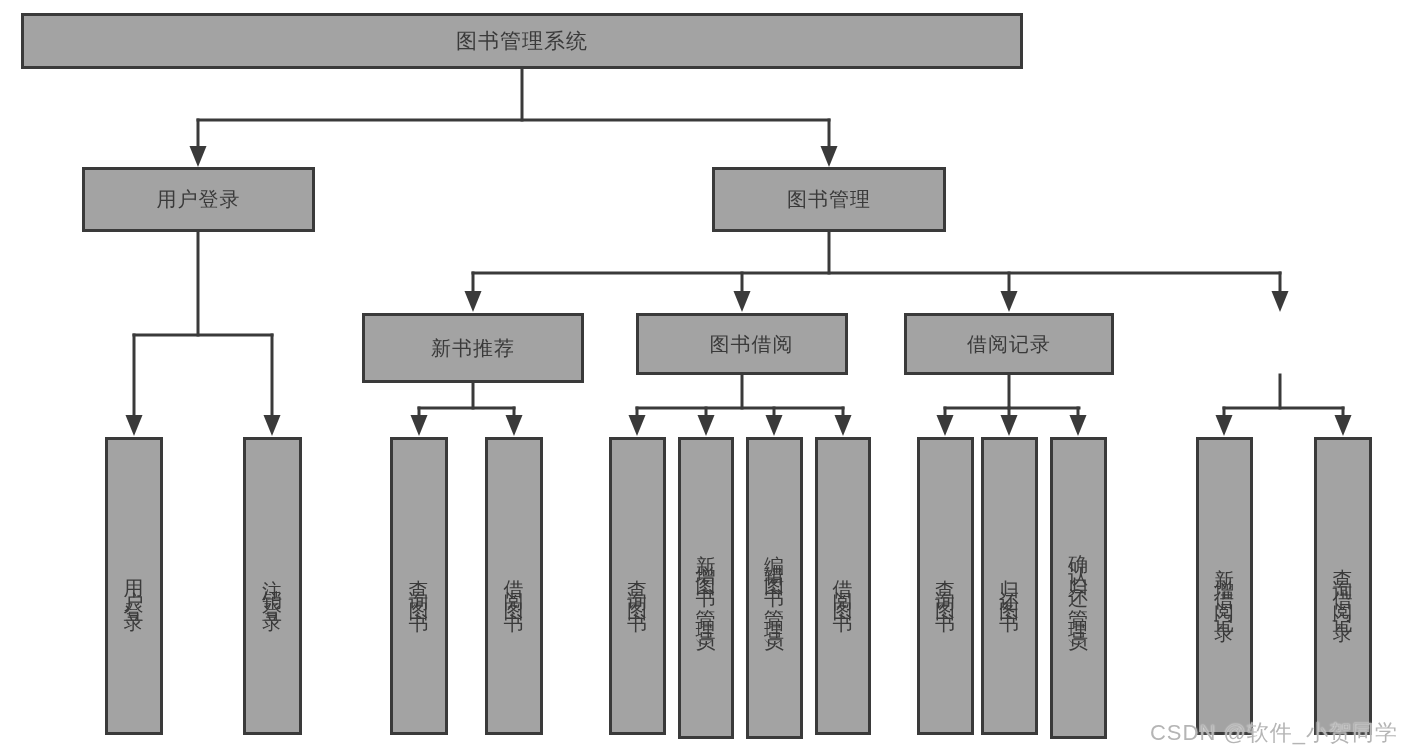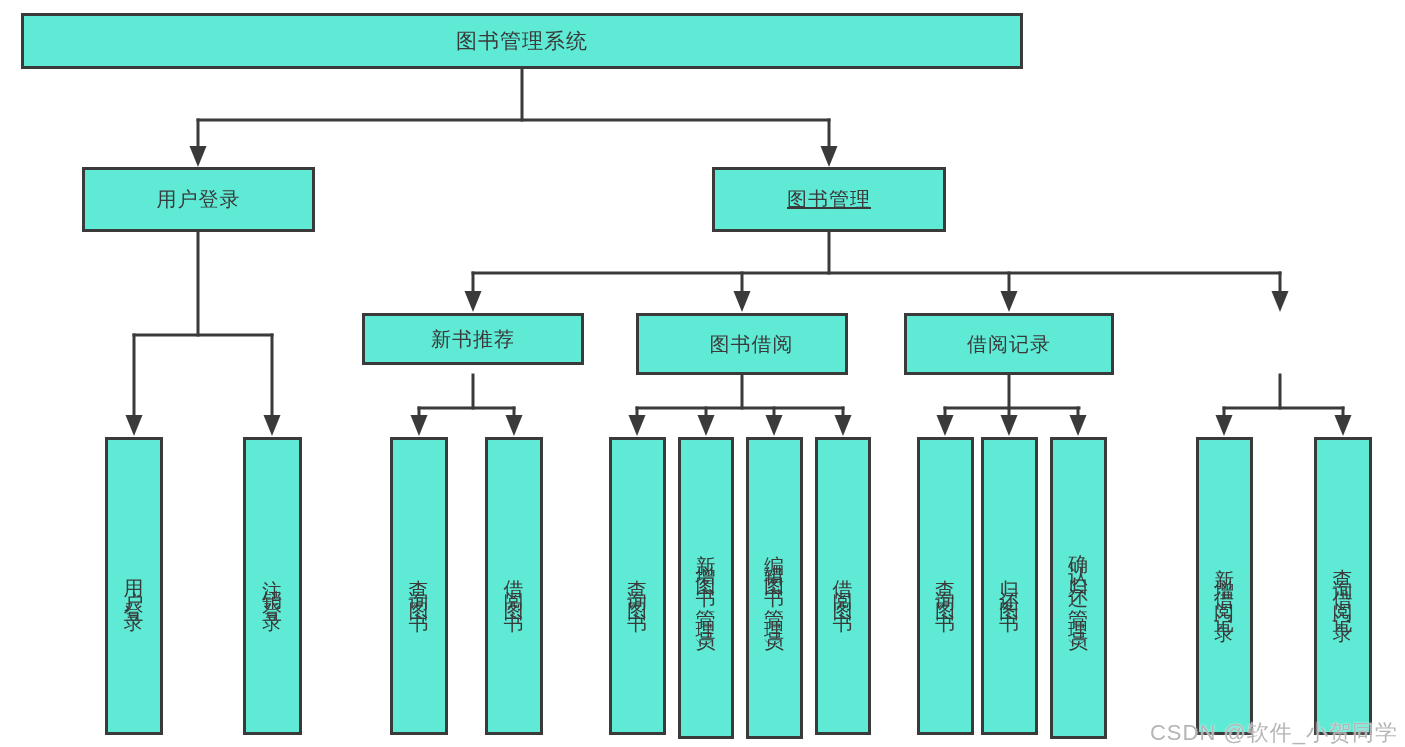--- a/index.html
+++ b/index.html
@@ -8,21 +8,21 @@
     width:1405px;height:747px;
     background:#ffffff;
     font-family:"Liberation Sans", sans-serif;
     overflow:hidden;
   }
   .wires{position:absolute;left:0;top:0;}
   .node{
     position:absolute;
     box-sizing:border-box;
     border:3px solid #3a3a3a;
-    background:#5eead4;
+    background:#a3a3a3;
     display:flex;
     align-items:center;
     justify-content:center;
     color:#3a3a3a;
   }
   .node-h{font-size:20px;letter-spacing:1px;}
   .node-root{font-size:21px;letter-spacing:1px;}
   .node-v span{
     writing-mode:vertical-rl;
     text-orientation:mixed;
@@ -102,25 +102,25 @@
       <polygon points="1334.5,415 1351.5,415 1343,436" fill="#3a3a3a"></polygon>
     </svg>
 
   <div class="node node-h node-root" style="left:21px;top:13px;width:1002px;height:56px;">
     <span>图书管理系统</span>
   </div>
 
   <div class="node node-h" style="left:82px;top:167px;width:233px;height:65px;">
     <span>用户登录</span>
   </div>
-  <div class="node node-h" style="left:712px;top:167px;width:234px;height:65px;text-decoration:underline;">
+  <div class="node node-h" style="left:712px;top:167px;width:234px;height:65px;">
     <span>图书管理</span>
   </div>
 
-  <div class="node node-h" style="left:362px;top:313px;width:222px;height:52px;">
+  <div class="node node-h" style="left:362px;top:313px;width:222px;height:70px;">
     <span>新书推荐</span>
   </div>
   <div class="node node-h" style="left:636px;top:313px;width:212px;height:62px;padding-left:19px;">
     <span>图书借阅</span>
   </div>
   <div class="node node-h" style="left:904px;top:313px;width:210px;height:62px;">
     <span>借阅记录</span>
   </div>
 
   <div class="node node-v" style="left:105px;top:437px;width:58px;height:298px;">

